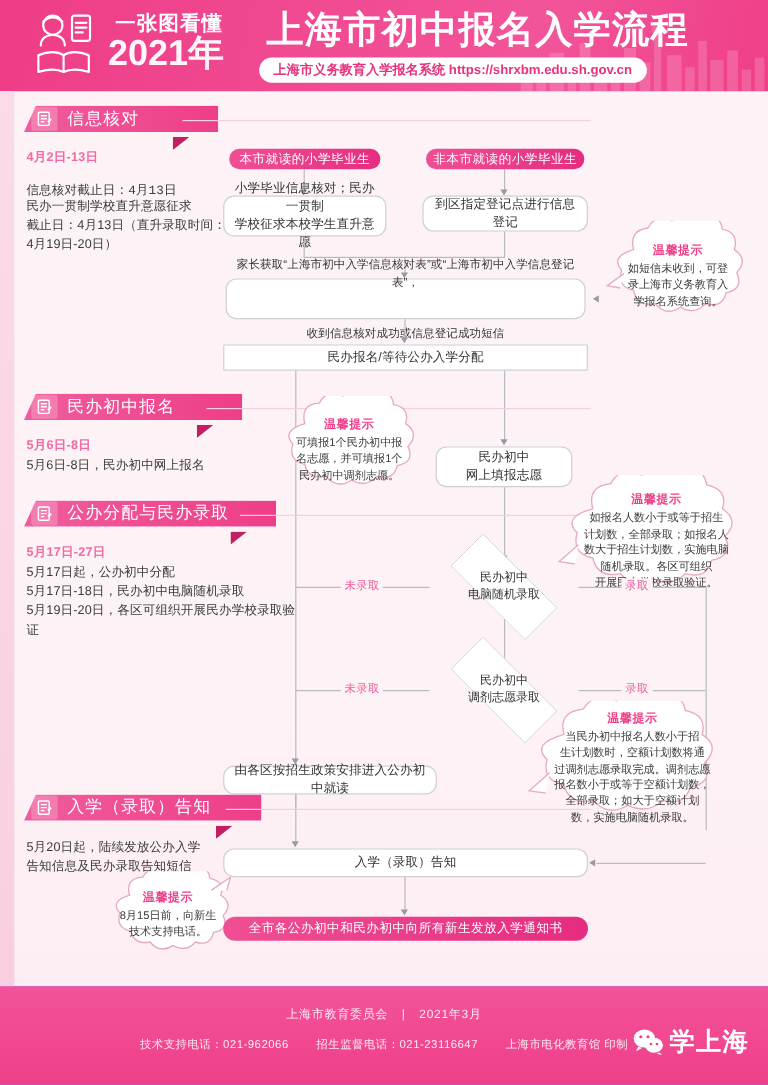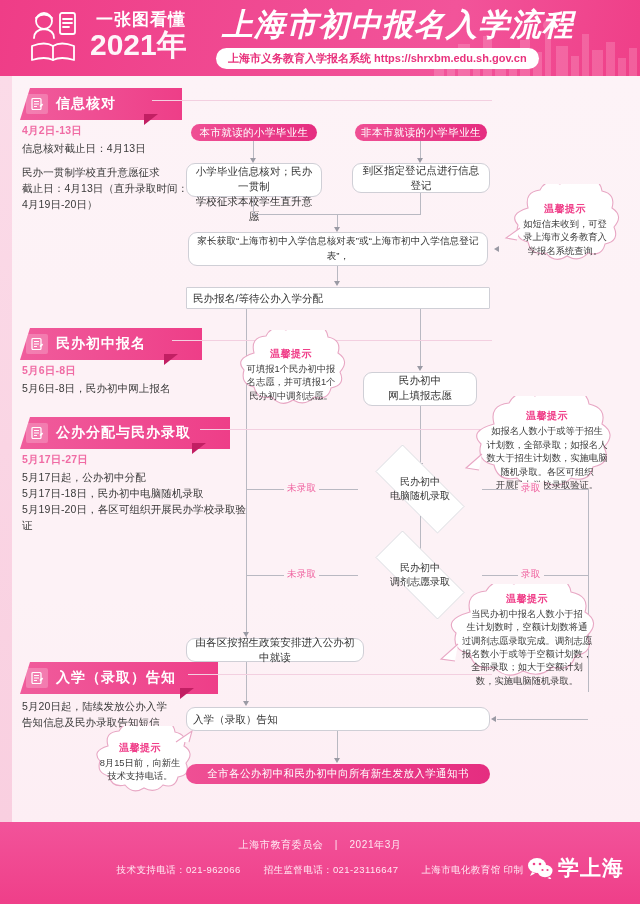--- a/index.html
+++ b/index.html
@@ -15,52 +15,52 @@
   .header{position:absolute;left:0;top:0;width:640px;height:76px;
     background:linear-gradient(100deg,#ef3d87 0%,#f04a92 40%,#f2549a 70%,#ef3f88 100%);
     overflow:hidden;}
   .hdr-skyline{position:absolute;right:0;bottom:0;width:210px;height:62px;opacity:.30;}
   .hdr-icon{position:absolute;left:22px;top:8px;width:62px;height:60px;}
   .hdr-kicker{position:absolute;left:96px;top:8px;color:#ffffff;font-size:17px;
      letter-spacing:1px;font-weight:bold;}
   .hdr-year{position:absolute;left:90px;top:28px;color:#ffffff;font-size:30px;
      font-weight:bold;letter-spacing:0px;line-height:34px;opacity:.95;}
   .hdr-title{position:absolute;left:222px;top:6px;color:#ffffff;font-size:31px;
-     font-weight:bold;letter-spacing:1px;line-height:38px;white-space:nowrap;font-style:italic;}
+     font-weight:bold;letter-spacing:1px;line-height:38px;white-space:nowrap;}
   .hdr-urlbox{position:absolute;left:216px;top:48px;height:21px;
      background:#ffffff;border-radius:11px;padding:0 12px;display:flex;align-items:center;}
   .hdr-urlbox span{color:#e8327c;font-size:11px;font-weight:bold;white-space:nowrap;letter-spacing:0px;}
 
   
   .canvas{position:absolute;left:0;top:76px;width:640px;height:746px;
      background:linear-gradient(180deg,#fdf3f7 0%,#fdf2f6 30%,#fdf2f6 70%,#fdeef4 100%);}
   .canvas:before{content:"";position:absolute;left:0;top:0;width:12px;height:746px;
      background:linear-gradient(180deg,#fbdbe8,#f9cfe0);}
 
   
-  .ribbon{position:absolute;height:32px;display:flex;align-items:center;
+  .ribbon{position:absolute;height:22px;display:flex;align-items:center;
      background:linear-gradient(90deg,#f05c9c 0%,#ee3e88 100%);
-     color:#fff;font-size:14px;font-weight:bold;letter-spacing:1px;
+     color:#fff;font-size:14px;font-weight:normal;letter-spacing:1px;
      padding-left:6px;padding-right:26px;
      clip-path:polygon(10px 0,100% 0,100% 100%,0 100%);}
   .ribbon .rb-ico{width:22px;height:20px;margin-right:8px;flex:0 0 auto;
      display:flex;align-items:center;justify-content:center;
      background:rgba(255,255,255,.22);border-radius:2px;}
   .ribbon-fold{position:absolute;width:14px;height:11px;
      background:#c21f63;clip-path:polygon(0 0,100% 0,0 100%);}
   .ribbon-line{position:absolute;height:1px;background:#f3cfe0;}
 
   .sec-date{position:absolute;color:#f06ba4;font-size:10.5px;font-weight:bold;letter-spacing:.2px;}
   .sec-text{position:absolute;color:#3a3a3a;font-size:10.5px;line-height:16px;letter-spacing:.1px;}
 
   
   .pill{position:absolute;display:flex;align-items:center;justify-content:center;
      background:linear-gradient(90deg,#ef4f94,#e52d80);color:#fff;border-radius:13px;
      font-size:10.5px;letter-spacing:.4px;text-align:center;}
-  .box{position:absolute;display:flex;align-items:center;
+  .box{position:absolute;display:flex;align-items:center;justify-content:center;
      background:#ffffff;border:1px solid #cfcfd6;color:#333;
      font-size:10.5px;line-height:15px;text-align:center;letter-spacing:.1px;padding:0 6px;
      box-sizing:border-box;}
   .box.r{border-radius:9px;}
   .box.sq{border-radius:1px;}
   .diamond{position:absolute;display:flex;align-items:center;justify-content:center;
      color:#333;font-size:10px;line-height:14px;text-align:center;}
   .diamond .dm-shape{position:absolute;left:0;top:0;width:100%;height:100%;
      background:#fff;border:1px solid #cfcfd6;
      transform:rotate(45deg) scale(.707);box-sizing:border-box;}
@@ -158,21 +158,21 @@
           <path d="M9.5 9l2.5-2.5 1.2 1.2L10.7 10.2z" fill="#fff" stroke="none"></path>
             </g>
           </svg>
       </span>
       <span>信息核对</span>
     </div>
     <div class="ribbon-fold" style="left:144px;top:38px;"></div>
     <div class="ribbon-line" style="left:152px;top:24px;width:340px;"></div>
 
     <div class="sec-date" style="left:22px;top:48px;">4月2日-13日</div>
-    <div class="sec-text" style="left:22px;top:64px;width:165px;">信息核对截止日：4月13日</div>
+    <div class="sec-text" style="left:22px;top:76px;width:165px;font-family:Liberation Mono, monospace;">信息核对截止日：4月13日</div>
     <div class="sec-text" style="left:22px;top:88px;width:170px;">民办一贯制学校直升意愿征求</div>
     <div class="sec-text" style="left:22px;top:104px;width:175px;">截止日：4月13日（直升录取时间：</div>
     <div class="sec-text" style="left:22px;top:120px;width:170px;">4月19日-20日）</div>
 
     <div class="pill" style="left:191px;top:48px;width:126px;height:17px;">本市就读的小学毕业生</div>
     <div class="pill" style="left:355px;top:48px;width:132px;height:17px;">非本市就读的小学毕业生</div>
 
     <div class="conn v" style="left:253px;top:65px;height:18px;"></div>
     <div class="arrow down" style="left:250px;top:82px;"></div>
     <div class="conn v" style="left:420px;top:65px;height:18px;"></div>

